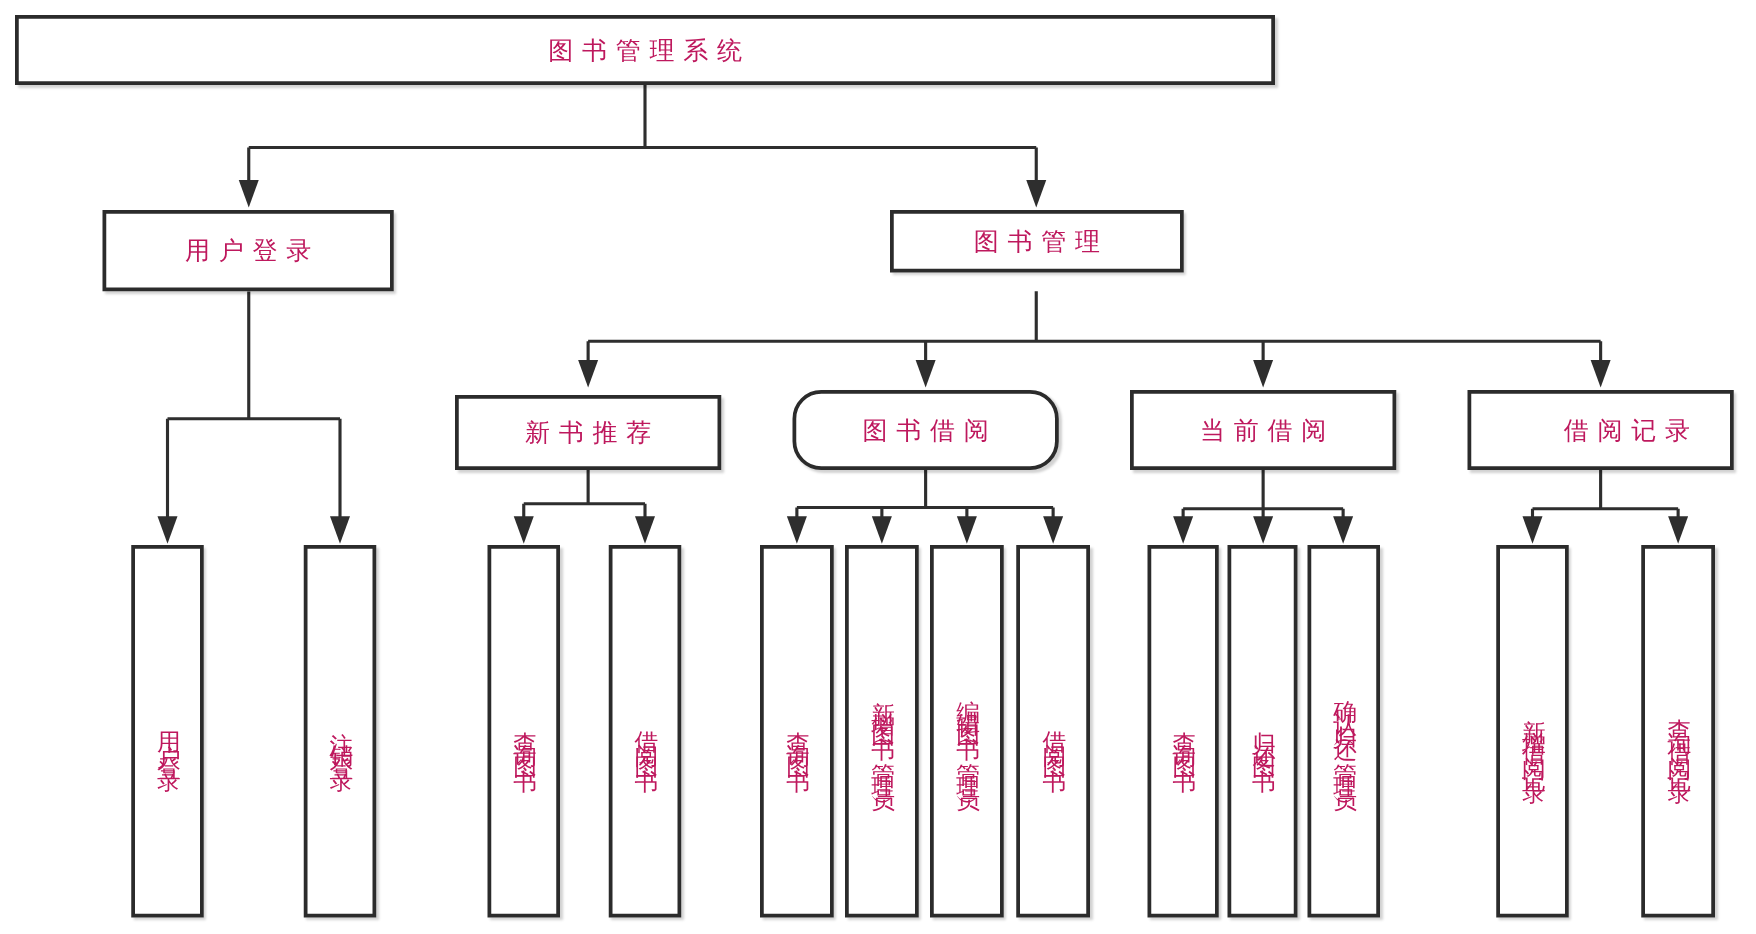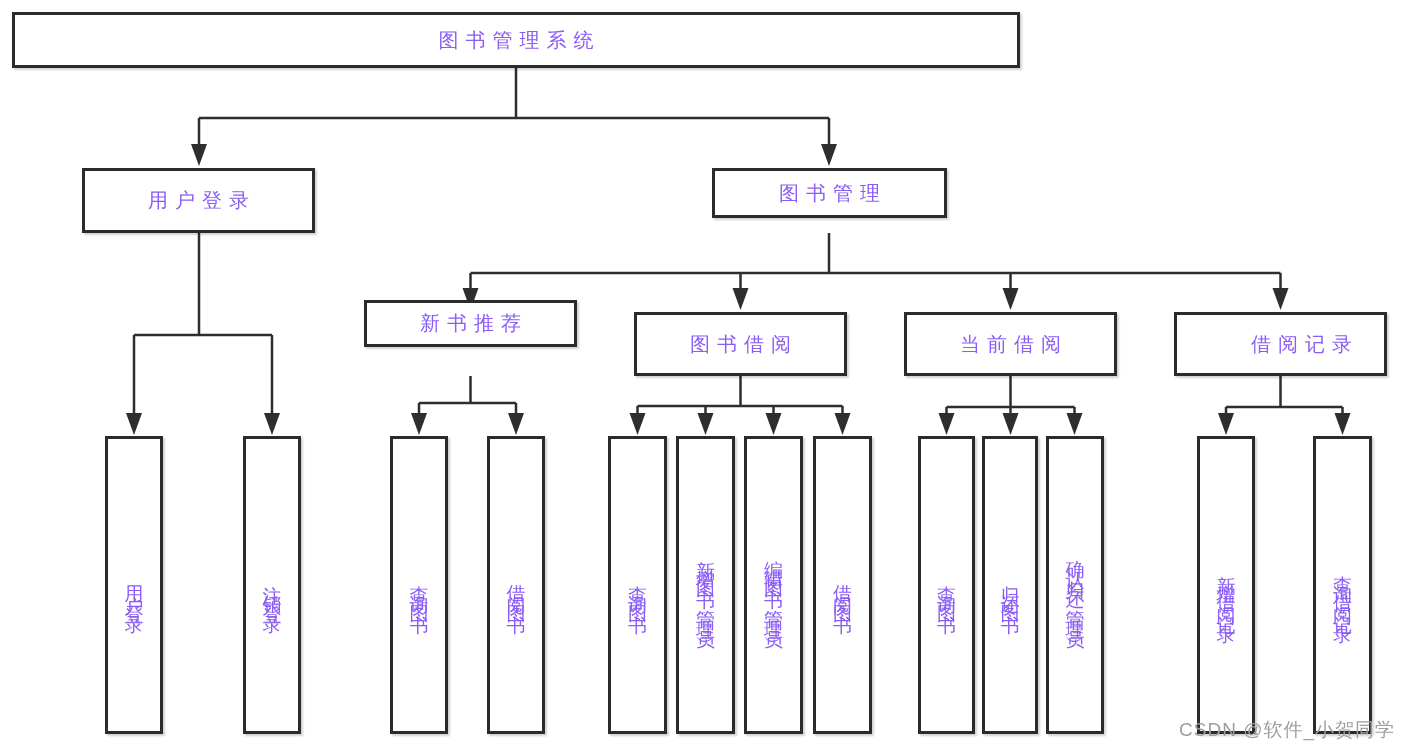--- a/index.html
+++ b/index.html
@@ -13,21 +13,21 @@
   }
   svg.wires { position: absolute; left: 0; top: 0; }
   .node {
     position: absolute;
     box-sizing: border-box;
     border: 3px solid #2b2b2b;
     background: #ffffff;
     display: flex;
     align-items: center;
     justify-content: center;
-    color: #8b5cf6;
+    color: #be185d;
     box-shadow: 2px 2px 2px rgba(0,0,0,0.18);
   }
   .h-label {
     font-size: 20px;
     letter-spacing: 7px;
     margin-right: -7px;
     white-space: nowrap;
   }
   .v-label {
     writing-mode: vertical-rl;
@@ -90,24 +90,24 @@
     <span class="h-label">图书管理系统</span>
   </div>
 
   <div class="node" style="left:82px; top:168px; width:233px; height:65px;">
     <span class="h-label">用户登录</span>
   </div>
   <div class="node" style="left:712px; top:168px; width:235px; height:50px;">
     <span class="h-label">图书管理</span>
   </div>
 
-  <div class="node" style="left:364px; top:300px; width:213px; height:47px;">
+  <div class="node" style="left:364px; top:316px; width:213px; height:60px;">
     <span class="h-label">新书推荐</span>
   </div>
-  <div class="node" style="left:634px; top:312px; width:213px; height:64px;">
+  <div class="node" style="left:634px; top:312px; width:213px; height:64px;border-radius:23px;">
     <span class="h-label">图书借阅</span>
   </div>
   <div class="node" style="left:904px; top:312px; width:213px; height:64px;">
     <span class="h-label">当前借阅</span>
   </div>
   <div class="node" style="left:1174px; top:312px; width:213px; height:64px;padding-left:42px;">
     <span class="h-label">借阅记录</span>
   </div>
 
   <div class="node" style="left:105px; top:436px; width:58px; height:298px;">
@@ -147,15 +147,14 @@
     <span class="v-label">确认归还（管理员）</span>
   </div>
 
   <div class="node" style="left:1197px; top:436px; width:58px; height:298px;">
     <span class="v-label">新增借阅记录</span>
   </div>
   <div class="node" style="left:1313px; top:436px; width:59px; height:298px;">
     <span class="v-label">查询借阅记录</span>
   </div>
 
-  <div class="watermark">CSDN @软件_小贺同学</div>
 
 </div>
 
 </body></html>

